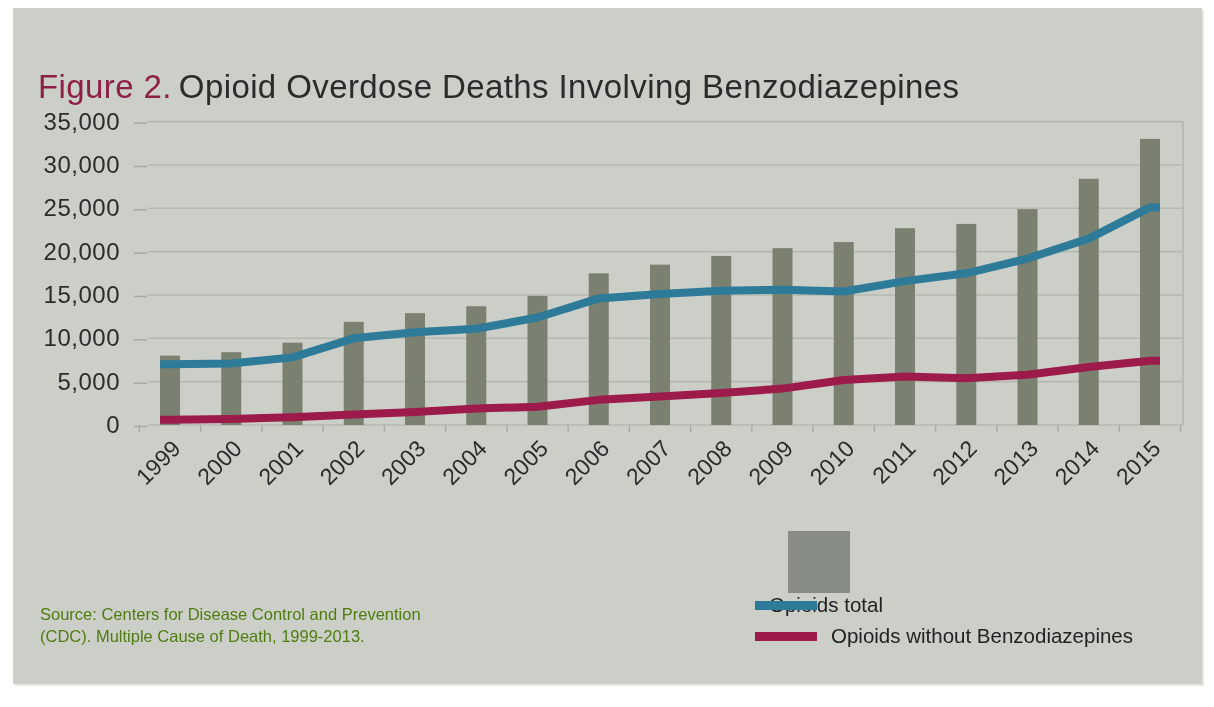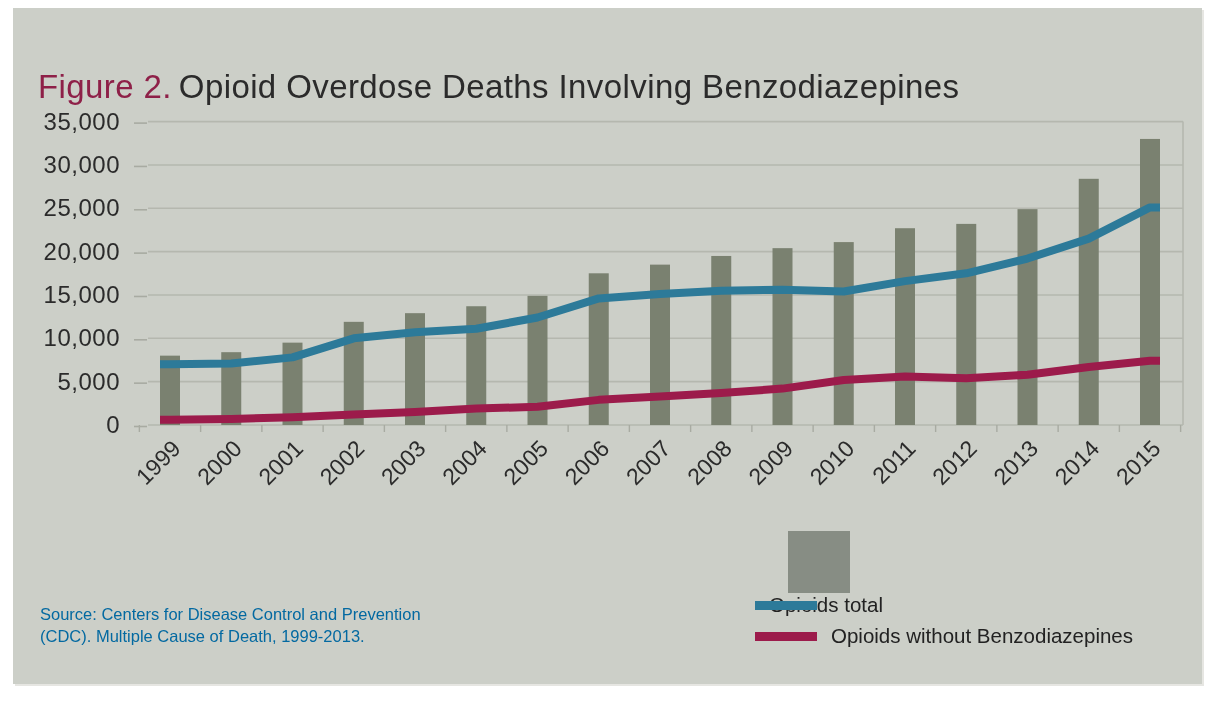--- a/index.html
+++ b/index.html
@@ -28,21 +28,21 @@
   }
   .legend-row{
     position:absolute;left:0;display:flex;align-items:center;height:26px;
   }
   .legend-row .swatch{display:inline-block;width:62px;flex:0 0 62px;}
   .legend-row .lbl{
     margin-left:14px;font-size:20.5px;color:#222;white-space:nowrap;
   }
   .source{
     position:absolute;left:40px;top:603px;
-    font-size:16.5px;line-height:22px;color:#0369a1;
+    font-size:16.5px;line-height:22px;color:#4d7c0f;
   }
 </style>
 </head>
 <body>
 
 <div class="panel"></div>
 
 <div class="title">
   <span class="accent">Figure 2.</span><span class="main">Opioid Overdose Deaths Involving Benzodiazepines</span>
 </div>

